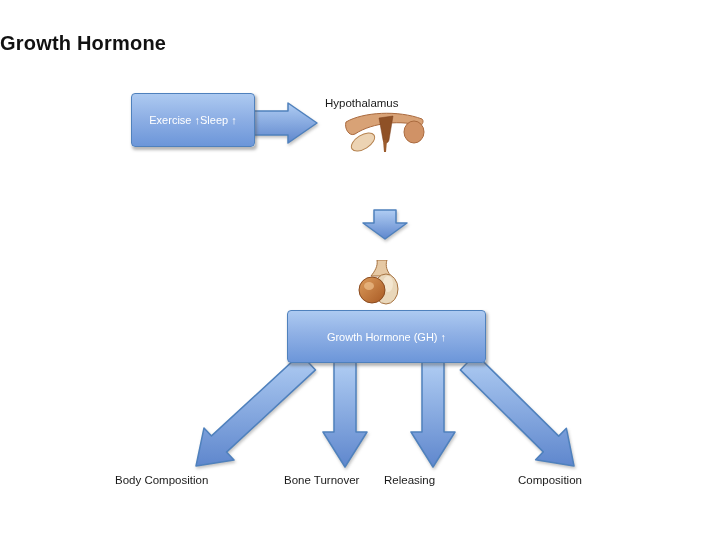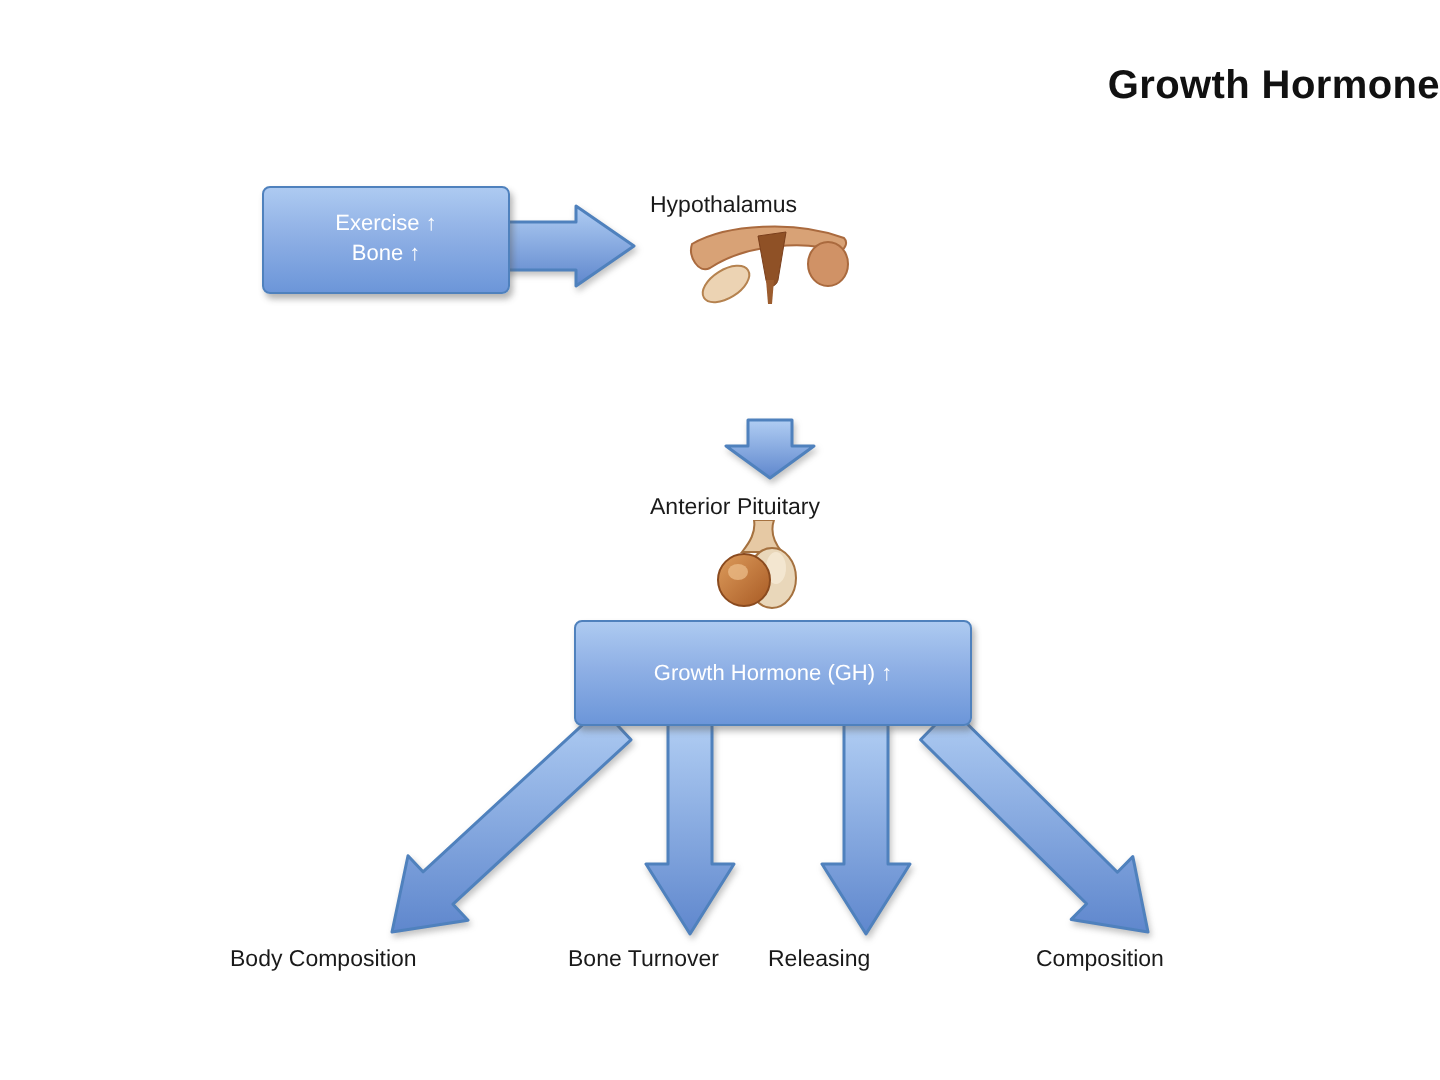--- a/index.html
+++ b/index.html
@@ -3,29 +3,29 @@
 <meta charset="utf-8">
 <style>
   html,body{margin:0;padding:0;background:#fff;}
   .canvas{
     position:relative;width:720px;height:540px;background:#ffffff;
     font-family:"Liberation Sans", sans-serif;overflow:hidden;
   }
   .layer{position:absolute;left:0;top:0;width:720px;height:540px;}
   #arrows{filter:drop-shadow(1.5px 2px 1.5px rgba(80,80,80,0.35));}
   .title{
-    position:absolute;left:0;top:32px;width:720px;text-align:right;
+    position:absolute;left:0;top:32px;width:720px;text-align:left;
     font-size:20px;font-weight:bold;color:#111;margin:0;letter-spacing:0.2px;
   }
   .box{
     position:absolute;box-sizing:border-box;
     background:linear-gradient(180deg,#adcaf1 0%,#8fb0e5 45%,#6c96d9 100%);
     border:1px solid #4f81bd;border-radius:4px;
     box-shadow:1.5px 2.5px 3px rgba(90,90,90,0.45);
-    color:#ffffff;display:flex;flex-direction:column;
+    color:#ffffff;display:flex;
     align-items:center;justify-content:center;text-align:center;
   }
   .box-stimuli{left:131px;top:93px;width:124px;height:54px;font-size:11px;line-height:15px;}
   .box-ghrh{left:288px;top:169px;width:198px;height:42px;font-size:10.5px;line-height:15px;}
   .box-gh{left:287px;top:310px;width:199px;height:53px;font-size:11px;}
   .lbl{
     position:absolute;text-align:left;color:#1a1a1a;font-size:11.5px;line-height:14px;
   }
   .lbl-hypothalamus{left:325px;top:96px;width:120px;}
   .lbl-pituitary{left:325px;top:247px;width:120px;}
@@ -56,34 +56,33 @@
       <polygon points="334,362 356,362 356,432 367,432 345,467 323,432 334,432"></polygon>
       <polygon points="422,362 444,362 444,432 455,432 433,467 411,432 422,432"></polygon>
       <polygon points="475.7,354.1 558.7,436.1 566.4,428.3 574,466 535.6,459.7 543.3,451.9 460.3,369.9"></polygon>
     </g>
   </svg>
 
   <h1 class="title">Growth Hormone</h1>
 
   <div class="box box-stimuli">
     <div>Exercise ↑</div>
-    <div>Bone ↑</div>
+    <div>Sleep ↑</div>
   </div>
 
   <div class="lbl lbl-hypothalamus">Hypothalamus</div>
   <svg class="illus illus-hypothalamus" width="84" height="44" viewBox="0 0 84 44">
     <path d="M3,12 C20,2 55,0 79,9 C81,11 80,14 77,16 C60,10 30,12 12,24 C6,27 1,18 3,12 Z" fill="#d8a276" stroke="#aa6a3e" stroke-width="1"></path>
     <ellipse cx="71" cy="22" rx="10" ry="11" fill="#d09266" stroke="#aa6a3e" stroke-width="1"></ellipse>
     <ellipse cx="20" cy="32" rx="13" ry="7" transform="rotate(-32 20 32)" fill="#ecd3b3" stroke="#b5824f" stroke-width="1"></ellipse>
     <path d="M36,8 L50,6 L46,30 C45,34 41,34 40,30 Z" fill="#8f5126" stroke="#7a3f1c" stroke-width="0.5"></path>
     <path d="M40,30 L44,30 L43,42 L41,42 Z" fill="#9c5c2e"></path>
   </svg>
 
 
-  <div class="lbl lbl-pituitary">Anterior Pituitary</div>
   <svg class="illus illus-pituitary" width="46" height="46" viewBox="0 0 46 46">
     <defs>
       <linearGradient id="pitGrad" x1="0" y1="0" x2="1" y2="1">
         <stop offset="0" stop-color="#dd9c5c"></stop>
         <stop offset="1" stop-color="#a85a24"></stop>
       </linearGradient>
     </defs>
     <path d="M20,0 C21,6 18,11 14,16 L34,16 C28,9 29,3 30,0 Z" fill="#e6c9a4" stroke="#a5713f" stroke-width="1"></path>
     <ellipse cx="29" cy="29" rx="12" ry="15" fill="#e9d7ba" stroke="#a5713f" stroke-width="1"></ellipse>
     <ellipse cx="31" cy="24" rx="5" ry="8" fill="#f4e9d4" opacity="0.85"></ellipse>

